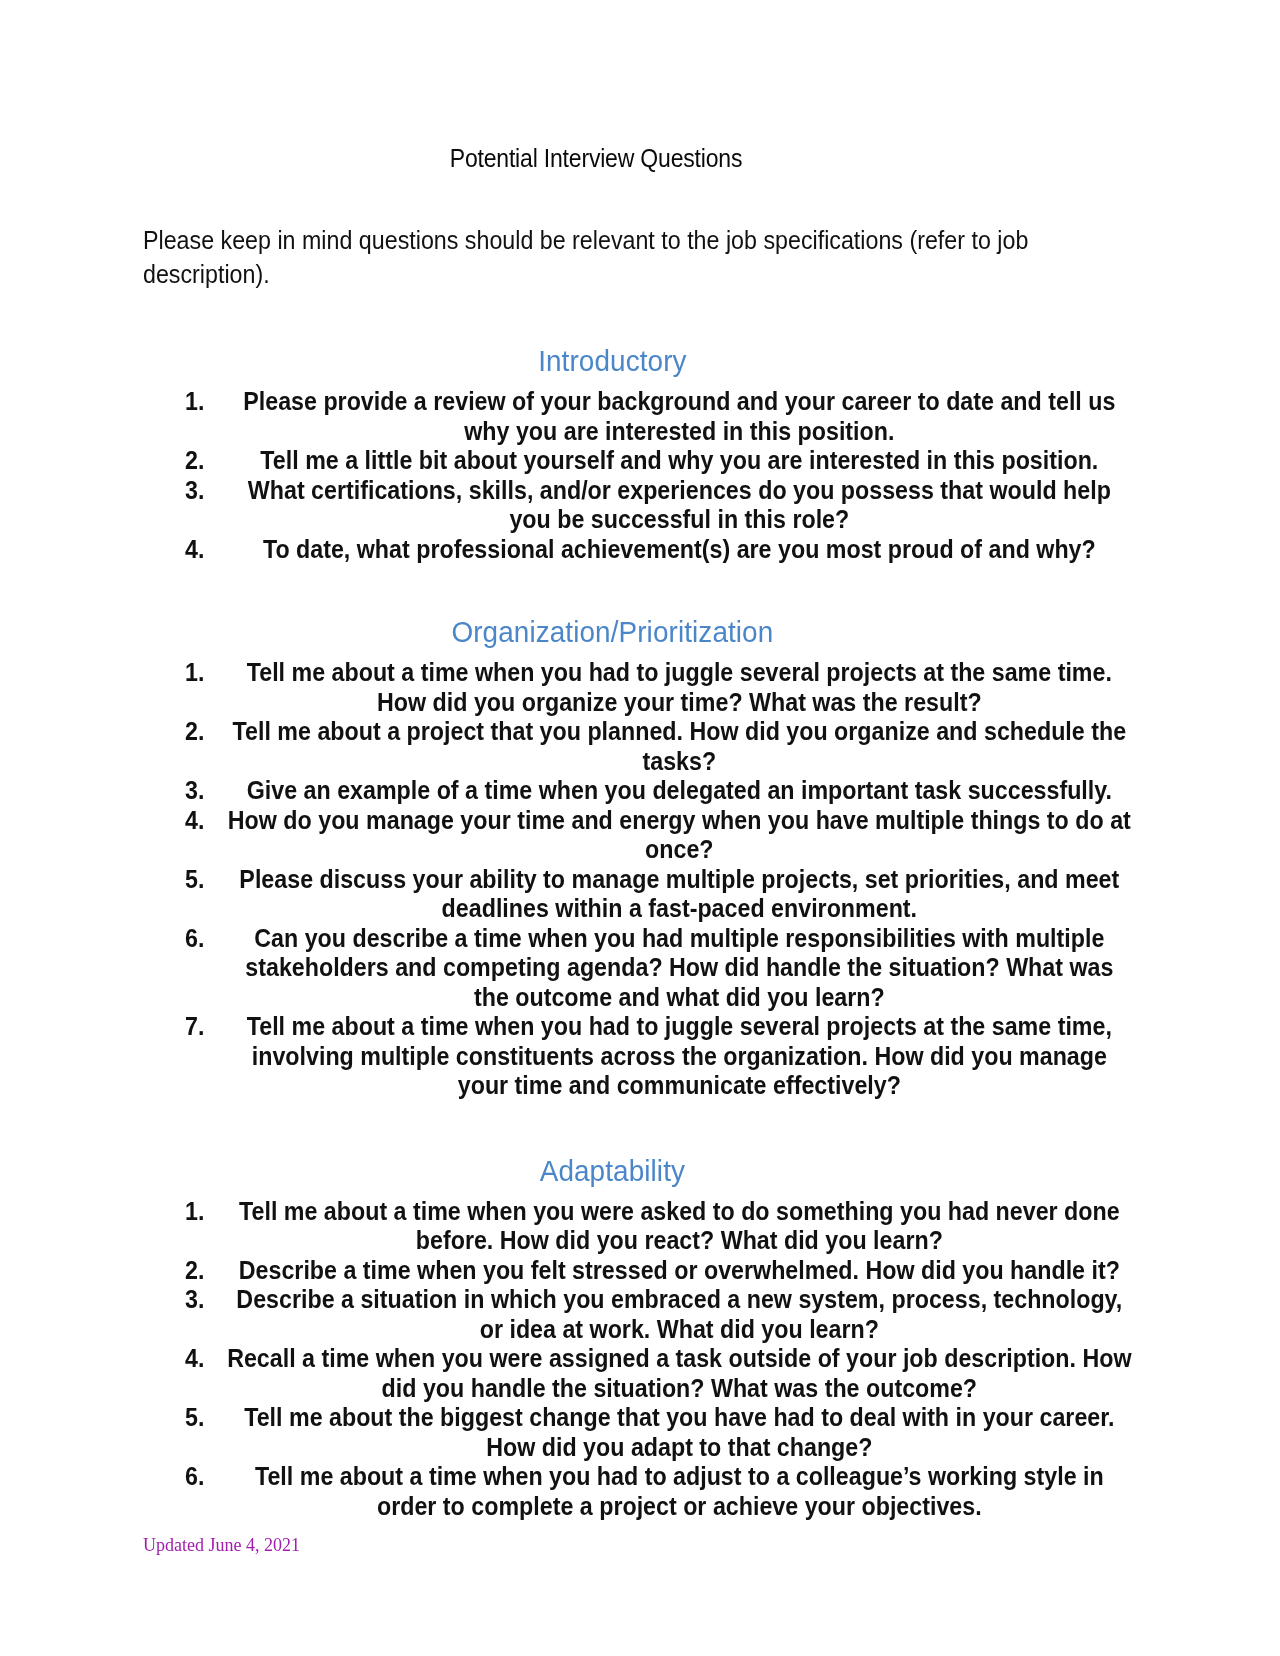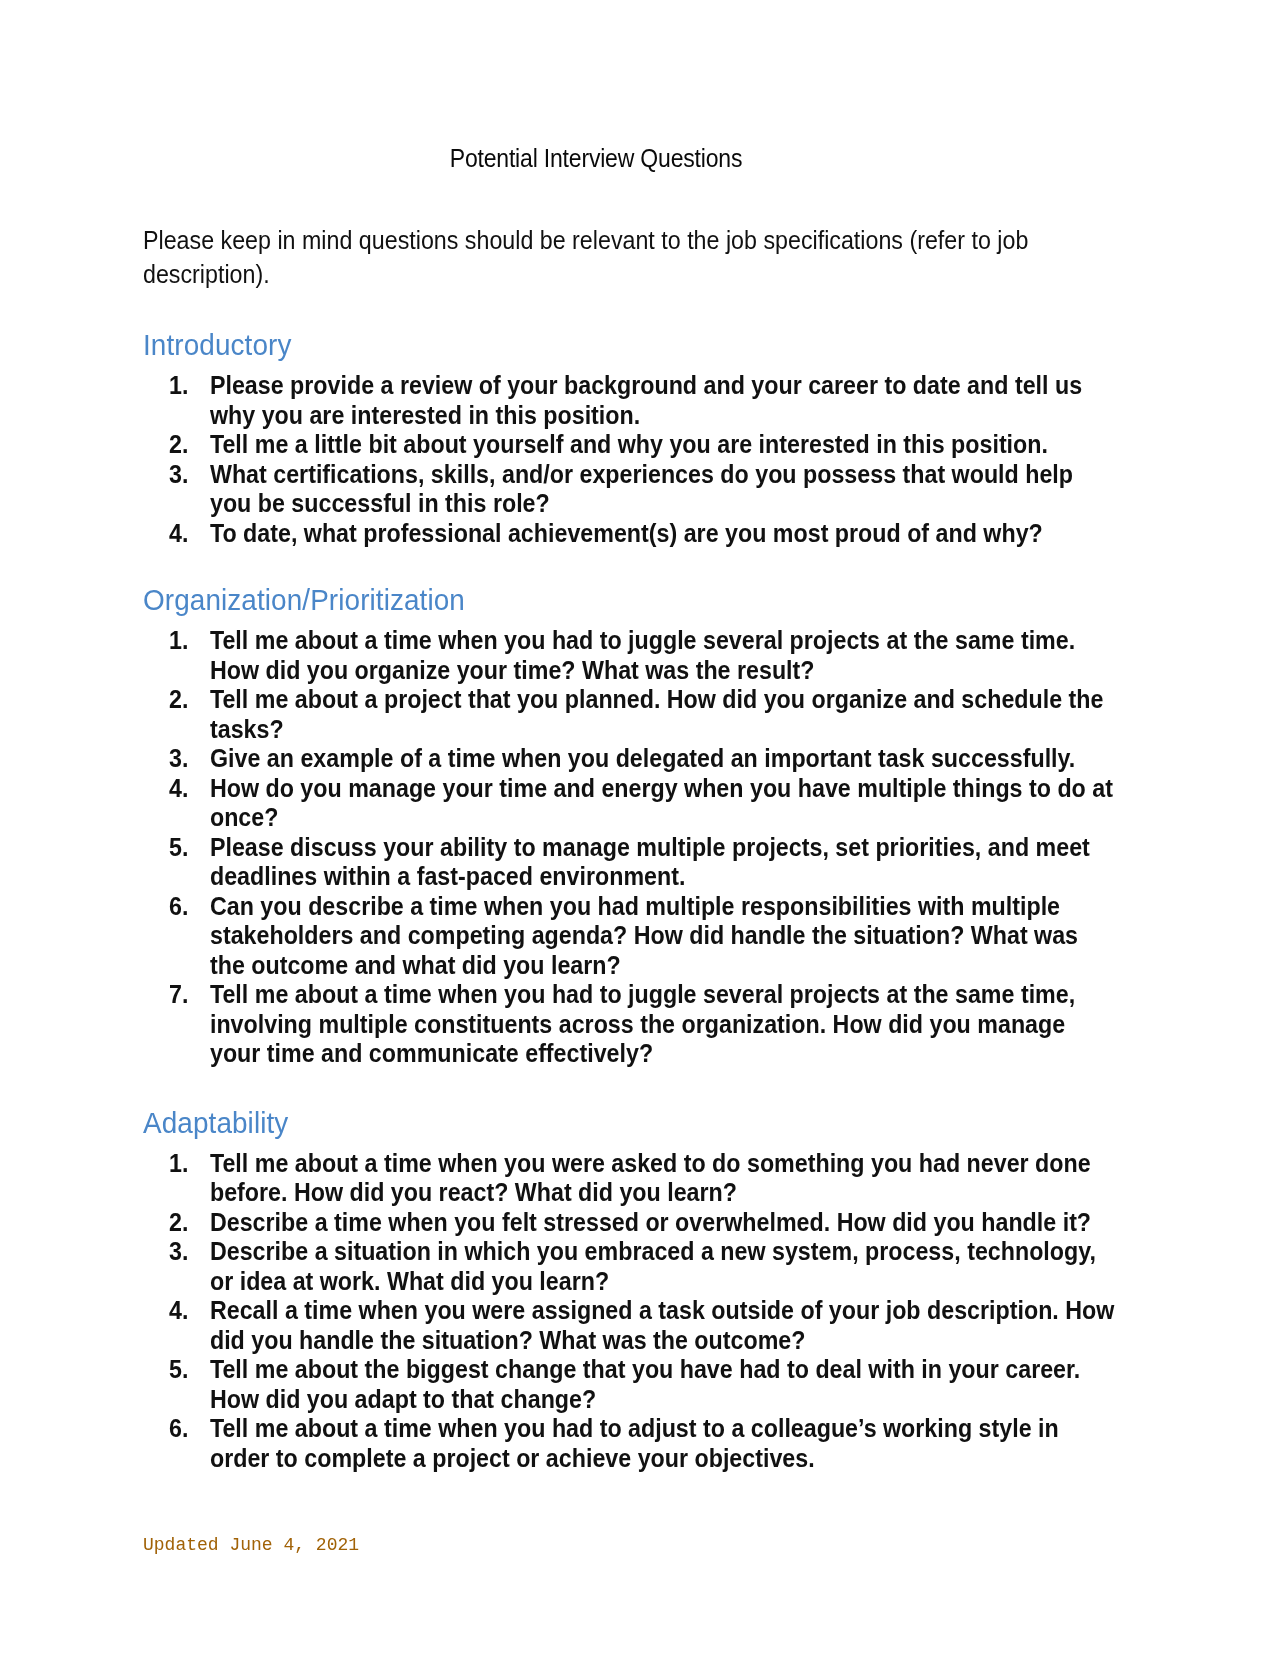--- a/index.html
+++ b/index.html
@@ -44,21 +44,22 @@
     font-family: "Liberation Sans Narrow", "Liberation Sans", sans-serif;
     font-size: 25px;
     line-height: 34px;
     color: #111111;
     transform: scaleX(0.93);
     transform-origin: left center;
     width: 975px;
   }
 
   .section {
-    margin: 0;
+    margin: 16px;
+    text-align: center;
   }
   .section-heading {
     font-family: "Liberation Sans Narrow", "Liberation Sans", sans-serif;
     font-size: 30px;
     line-height: 36px;
     font-weight: 400;
     color: #4a86c8;
     margin: 0;
     letter-spacing: 0.1px;
     transform: scaleX(0.93);
@@ -100,24 +101,24 @@
     font-family: "Liberation Sans Narrow", "Liberation Sans", sans-serif;
     font-size: 25px;
     line-height: 29.5px;
     color: #111111;
   }
 
   .footer-note {
     position: absolute;
     left: 143px;
     top: 1534px;
-    font-family: Liberation Mono, monospace;
+    font-family: Liberation Serif, serif;
     font-size: 18px;
     line-height: 22px;
-    color: #a16207;
+    color: #a21caf;
   }
 </style>
 </head>
 <body>
 
 <div class="page">
   <div class="content">
 
     <h1 class="doc-title">Potential Interview Questions</h1>
 

